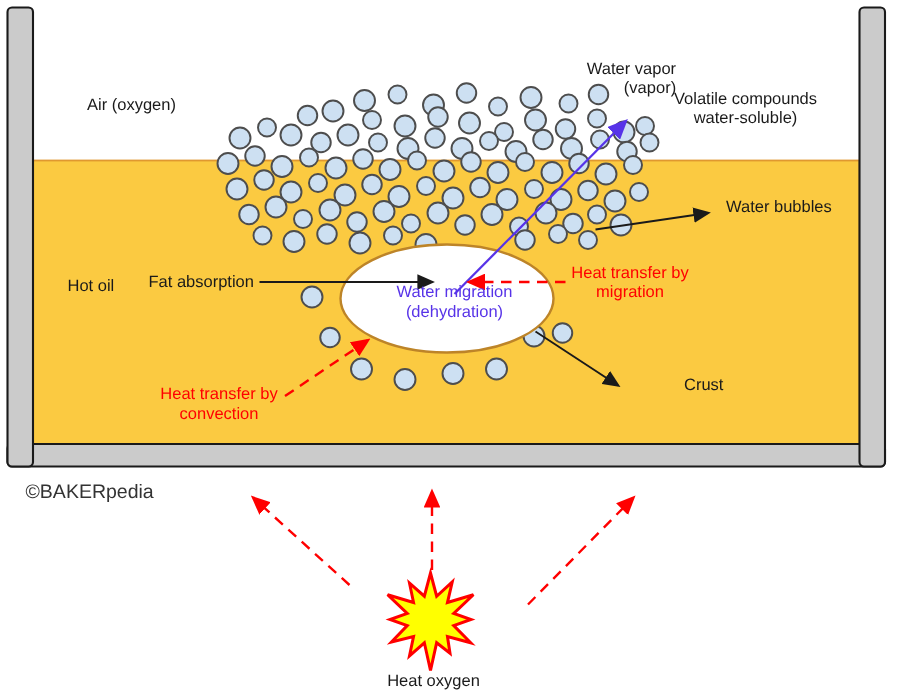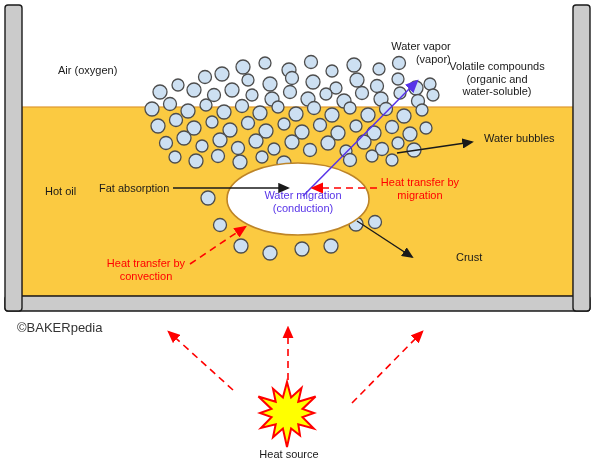--- a/index.html
+++ b/index.html
@@ -174,39 +174,38 @@
   <div class="lbl" style="left:58px;top:64px;">Air (oxygen)</div>
   <div class="lbl" style="left:45px;top:137px;margin-top:48px;">Hot oil</div>
 
   <div class="lbl center" style="left:421px;top:40px;text-align:right;">
     <div>Water vapor</div>
     <div>(vapor)</div>
   </div>
 
   <div class="lbl center" style="left:497px;top:60px;">
     <div>Volatile compounds</div>
-    <div>(organic and</div>
     <div>water-soluble)</div>
   </div>
 
   <div class="lbl" style="left:484px;top:132px;">Water bubbles</div>
   <div class="lbl" style="left:99px;top:182px;">Fat absorption</div>
 
   <div class="lbl center red-t" style="left:420px;top:176px;">
     <div>Heat transfer by</div>
     <div>migration</div>
   </div>
 
   <div class="lbl center violet-t" style="left:303px;top:189px;">
     <div>Water migration</div>
-    <div>(conduction)</div>
+    <div>(dehydration)</div>
   </div>
 
   <div class="lbl" style="left:428px;top:251px;margin-left:28px;">Crust</div>
 
   <div class="lbl center red-t" style="left:146px;top:257px;">
     <div>Heat transfer by</div>
     <div>convection</div>
   </div>
 
   <div class="lbl copyright" style="left:17px;top:322px;text-align:center;">©BAKERpedia</div>
-  <div class="lbl center" style="left:289px;top:448px;">Heat source</div>
+  <div class="lbl center" style="left:289px;top:448px;">Heat oxygen</div>
 </div>
 
 </body></html>

